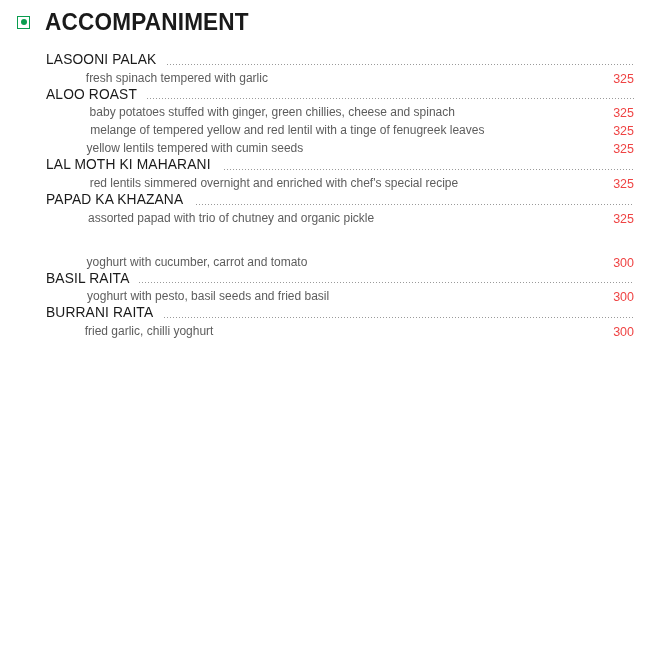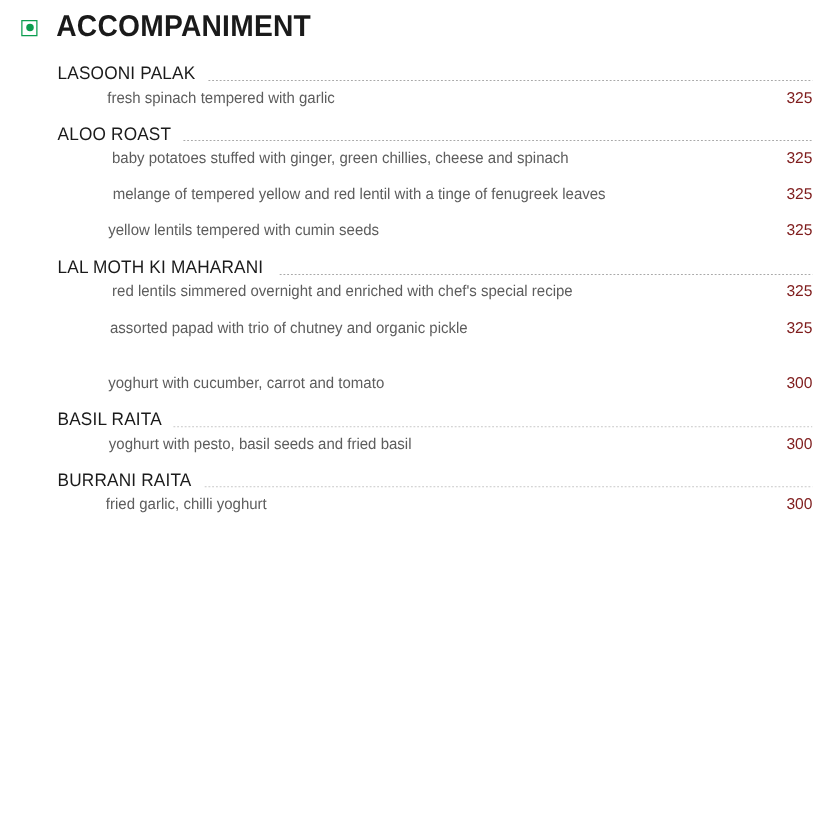--- a/index.html
+++ b/index.html
@@ -59,24 +59,25 @@
     font-family: "Liberation Sans Narrow", "Liberation Sans", sans-serif;
     transform: scaleX(0.94);
     transform-origin: left center;
     line-height: 1;
     white-space: nowrap;
   }
 
   
   .items {
     padding-left: 46px;
+    padding-right: 16px;
     box-sizing: border-box;
   }
   .item {
-    margin-top: 14px;
+    margin-top: 0;
   }
   .item:first-child {
     margin-top: 0;
   }
 
   .item-title-row {
     display: flex;
     align-items: flex-end;
     width: 100%;
   }
@@ -98,41 +99,41 @@
     margin-bottom: 3px;
     background-image: radial-gradient(circle, #9a9a9a 0.6px, rgba(255,255,255,0) 0.7px);
     background-size: 3px 2px;
     background-repeat: repeat-x;
     background-position: 0 50%;
     min-width: 6px;
   }
 
   .item-desc-row {
     display: flex;
-    align-items: flex-start;
+    align-items: flex-end;
     width: 100%;
     margin-top: 3px;
     padding-left: 36px;
     box-sizing: border-box;
   }
   .item-desc {
     font-size: 12.5px;
     color: #5d5d5d;
     font-family: "Liberation Sans Narrow", "Liberation Sans", sans-serif;
     transform: scaleX(0.96);
     transform-origin: left baseline;
     line-height: 1.2;
     white-space: nowrap;
   }
   .spacer {
     flex: 1 1 auto;
   }
   .item-price {
     font-size: 12.5px;
-    color: #7f1d1d;
+    color: #ef4444;
     font-family: "Liberation Sans Narrow", "Liberation Sans", sans-serif;
     text-align: right;
     min-width: 26px;
     white-space: nowrap;
   }
 
   
   #section-0 { padding-top: 10px; }
   #section-0 .items { padding-top: 17px; }
   #section-1 { padding-top: 9px; }
@@ -194,20 +195,24 @@
               <span class="item-name">LAL MOTH KI MAHARANI</span>
               <span class="leader"></span>
             </div>
             <div class="item-desc-row">
               <span class="item-desc">red lentils simmered overnight and enriched with chef's special recipe</span>
               <span class="spacer"></span>
               <span class="item-price">325</span>
             </div>
           </div>
           <div class="item">
+            <div class="item-title-row">
+              <span class="item-name">PAPAD KA KHAZANA</span>
+              <span class="leader"></span>
+            </div>
             <div class="item-desc-row">
               <span class="item-desc">assorted papad with trio of chutney and organic pickle</span>
               <span class="spacer"></span>
               <span class="item-price">325</span>
             </div>
           </div>
         </div>
       </div>
       <div class="section" id="section-1">
         <div class="items">

